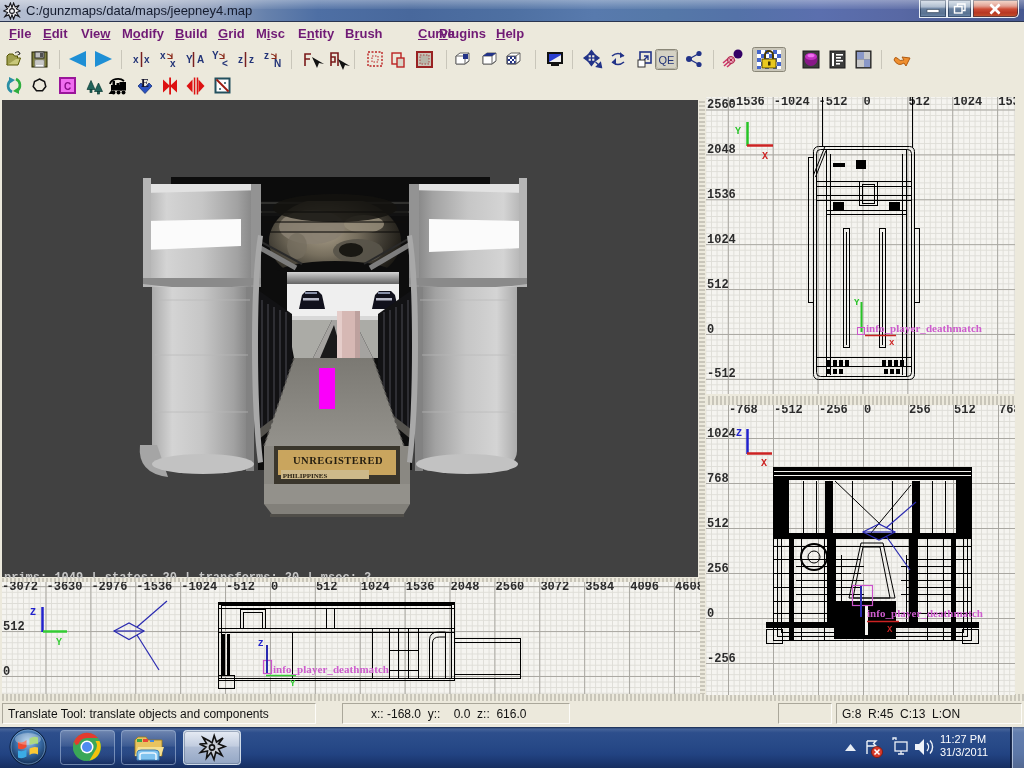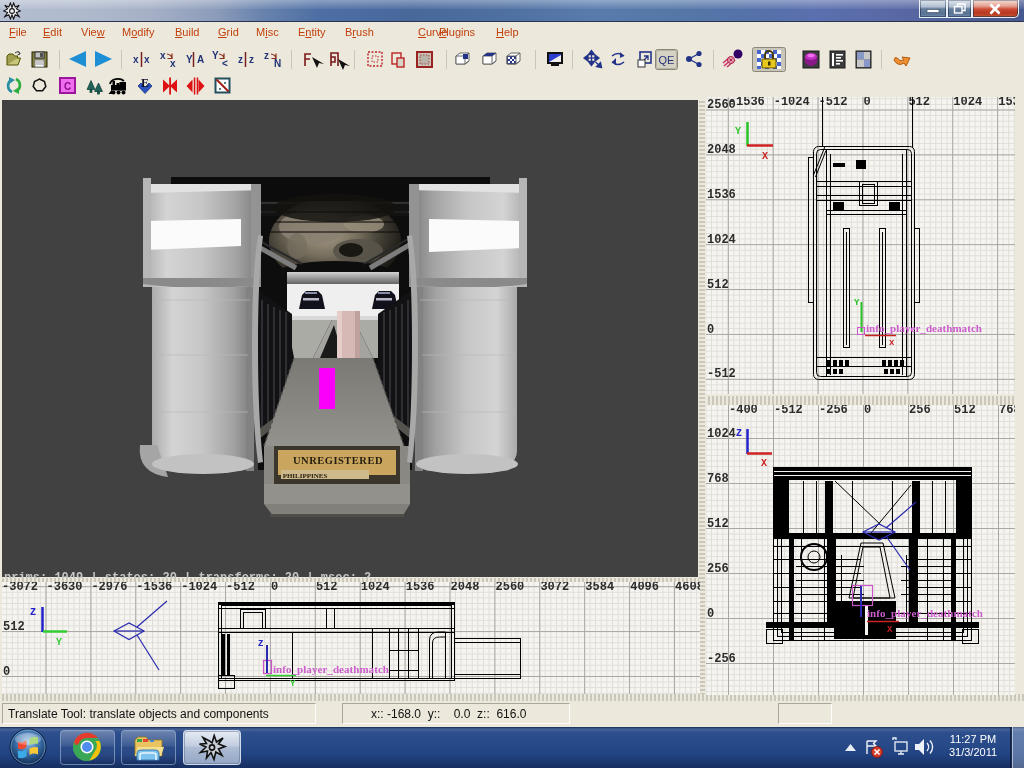--- a/index.html
+++ b/index.html
@@ -1,21 +1,21 @@
 <!DOCTYPE html>
 <html><head><meta charset="utf-8"><style>
 html,body{margin:0;padding:0;width:1024px;height:768px;overflow:hidden;background:#ECE9DC;font-family:"Liberation Sans",sans-serif;}
 *{box-sizing:border-box;}
 .abs{position:absolute;}
 #titlebar{position:absolute;left:0;top:0;width:1024px;height:22px;
  background:linear-gradient(to right,#b4bdd0 0%,#b0bacd 8%,#a4afc6 15%,#8c9cba 21%,#6681ac 26%,#4e6fa4 31%,#48689c 40%,#4e70a2 50%,#587aad 58%,#5578a8 65%,#5472a8 72%,#5b6fae 80%,#5868a4 88%,#4d5f96 94%,#465890 100%);box-shadow:inset 0 -1px 0 #2a3550;}
 #titlebar:after{content:"";position:absolute;left:0;top:0;width:1024px;height:9px;background:linear-gradient(to bottom,rgba(255,255,255,0.35),rgba(255,255,255,0.06));}
 #titletext{position:absolute;left:26px;top:3px;color:#151c2e;font-size:13px;z-index:5;}
 #menubar{position:absolute;left:0;top:22px;width:1024px;height:24px;background:#ECE9DC;}
-.menu{position:absolute;top:4px;font-size:11px;color:#c2410c;}
+.menu{position:absolute;top:4px;font-size:13px;color:#701a75;font-weight:bold;}
 #toolbar1{position:absolute;left:0;top:46px;width:1024px;height:27px;background:#ECE9DC;}
 #toolbar2{position:absolute;left:0;top:73px;width:1024px;height:26px;background:#ECE9DC;}
 #main{position:absolute;left:0;top:99px;width:1024px;height:596px;background:#ECE9DC;}
 #view3d{position:absolute;left:2px;top:1px;width:696px;height:477px;background:#414141;}
 #prims{position:absolute;left:2px;top:471px;color:#c6c6c6;font-family:"Liberation Mono",monospace;font-size:12px;font-weight:bold;white-space:pre;}
 .gridview{position:absolute;overflow:hidden;background-color:#f5f4f0;}
 .gridview svg{position:absolute;left:0;top:0;}
 #vtr{background-image:
  linear-gradient(to right,#a9a7a1 1px,transparent 1px),
  linear-gradient(to bottom,#a9a7a1 1px,transparent 1px),
@@ -50,20 +50,21 @@
 #taskbar{position:absolute;left:0;top:727px;width:1024px;height:41px;background:linear-gradient(to bottom,#16294e 0%,#456399 5%,#2d4e8c 14%,#284a88 42%,#224382 66%,#1b3770 86%,#162e60 100%);}
 .capbtn{position:absolute;top:0px;height:18px;border:1px solid #e8eef5;border-top:none;box-shadow:inset 0 0 0 1px rgba(20,40,70,0.55);}
 </style></head><body>
 <div id="titlebar">
 <svg class="abs" style="left:3px;top:2px;z-index:6" width="18" height="18" viewBox="0 0 18 18">
       <g fill="#f4f4f6" stroke="#15151a" stroke-width="1.1">
         <path d="M9 5.5 L10.6 1 L12.2 5 L16.2 3.2 L13.4 6.9 L17.4 9 L13.4 10.6 L16.2 14.6 L12.2 12.8 L10.6 17 L9 12.8 L7.4 17 L5.8 12.8 L1.8 14.6 L4.6 10.6 L0.6 9 L4.6 6.9 L1.8 3.2 L5.8 5 L7.4 1 Z"></path>
       </g>
       <circle cx="9" cy="9" r="2.4" fill="#f4f4f6" stroke="#15151a" stroke-width="1.1"></circle>
     </svg>
+<div id="titletext">C:/gunzmaps/data/maps/jeepney4.map</div>
 <div class="capbtn" style="left:919px;width:28px;background:linear-gradient(to bottom,#ccd7e3 0%,#a3b4c8 40%,#677f9e 50%,#5a7392 80%,#708bad 100%);"></div>
 <div class="capbtn" style="left:947px;width:25px;background:linear-gradient(to bottom,#ccd7e3 0%,#a3b4c8 40%,#677f9e 50%,#5a7392 80%,#708bad 100%);"></div>
 <div class="capbtn" style="left:972px;width:47px;border-radius:0 0 5px 0;background:linear-gradient(to bottom,#f0c8b6 0%,#dd9180 35%,#cf5039 50%,#b83722 75%,#c4552f 100%);"></div>
 <svg class="abs" style="left:919px;top:0;z-index:7" width="101" height="18" viewBox="0 0 101 18">
       <rect x="8" y="9.5" width="12" height="3" fill="#fff" stroke="#44546a" stroke-width="0.7"></rect>
       <g stroke="#fff" stroke-width="1.4" fill="none">
         <rect x="35.5" y="6.5" width="7.5" height="6.5"></rect>
         <path d="M38.5 6.5 v-2.5 h7.5 v6.5 h-2.5"></path>
       </g>
       <path d="M71.5 4.5 L80.5 13.5 M80.5 4.5 L71.5 13.5" stroke="#fff" stroke-width="2.6" fill="none"></path>
@@ -565,21 +566,21 @@
 <text x="56" y="62" font-family="Liberation Mono" font-size="10" font-weight="bold" fill="#cc2222">X</text>
 <line x1="155.5" y1="205" x2="155.5" y2="235" stroke="#27c427" stroke-width="2"></line>
 <text x="148" y="208" font-family="Liberation Mono" font-size="9" font-weight="bold" fill="#27c427">Y</text>
 <rect x="151.5" y="230.5" width="7" height="7" fill="none" stroke="#cc55cc"></rect>
 <line x1="159" y1="238.5" x2="190" y2="238.5" stroke="#cc2222" stroke-width="1.5"></line>
 <text x="183" y="248" font-family="Liberation Mono" font-size="9" font-weight="bold" fill="#cc2222">x</text>
 </svg>
 <div class="ent" style="left:160px;top:226px;">info_player_deathmatch</div>
  </div>
  <div id="vbr" class="gridview">
-<span class="hlab" style="left:23px">-400</span>
+<span class="hlab" style="left:23px">-768</span>
       <span class="hlab" style="left:68px">-512</span>
       <span class="hlab" style="left:113px">-256</span>
       <span class="hlab" style="left:158px">0</span>
       <span class="hlab" style="left:203px">256</span>
       <span class="hlab" style="left:248px">512</span>
       <span class="hlab" style="left:293px">768</span>
 <span class="vlab" style="top:24px">1024</span>
       <span class="vlab" style="top:69px">768</span>
       <span class="vlab" style="top:114px">512</span>
       <span class="vlab" style="top:159px">256</span>
@@ -733,20 +734,21 @@
 <text x="288" y="104" font-family="Liberation Mono" font-size="9" font-weight="bold" fill="#33cc33">Y</text>
 </svg>
 <div class="ent" style="left:271px;top:82px;">info_player_deathmatch</div>
  </div>
 </div>
 <div class="splith" style="left:0;top:695px;width:1024px;height:6px;position:absolute;"></div>
 <div class="statusbar">
 <div class="sect" style="left:2px;width:314px;">Translate Tool: translate objects and components</div>
 <div class="sect" style="left:342px;width:228px;padding-left:28px;">x:: -168.0  y::    0.0  z::  616.0</div>
 <div class="sect" style="left:778px;width:54px;"></div>
+<div class="sect" style="left:836px;width:186px;">G:8  R:45  C:13  L:ON</div>
 </div>
 <div id="taskbar">
 <svg width="1024" height="41" viewBox="0 0 1024 41" style="position:absolute;left:0;top:0;">
 <defs>
 <radialGradient id="orb" cx="0.5" cy="0.35" r="0.75">
 <stop offset="0" stop-color="#9ec7e8"></stop>
           <stop offset="0.45" stop-color="#3a6ea8"></stop>
           <stop offset="0.8" stop-color="#17355e"></stop>
           <stop offset="1" stop-color="#0d2344"></stop>
         </radialGradient>
@@ -819,14 +821,14 @@
 </g>
 <g stroke="#eef2f8" stroke-width="1.4" fill="none">
 <path d="M927,16 a6,6 0 0 1 0,8"></path>
 <path d="M930,13.5 a9.5,9.5 0 0 1 0,13"></path>
 </g>
 
 <rect x="1011" y="0" width="13" height="41" fill="rgba(200,215,235,0.35)"></rect>
 <line x1="1011" y1="0" x2="1011" y2="41" stroke="#0a1530" stroke-width="1.5"></line>
 <line x1="1012.5" y1="0" x2="1012.5" y2="41" stroke="rgba(230,240,255,0.6)" stroke-width="1"></line>
 </svg>
-<div style="position:absolute;left:940px;top:6px;width:66px;text-align:center;color:#fff;font-size:11px;line-height:13px;">11:27 PM<br>31/3/2011</div>
+<div style="position:absolute;left:940px;top:6px;width:66px;color:#fff;font-size:11px;line-height:13px;">11:27 PM<br>31/3/2011</div>
 </div>
 
 </body></html>

